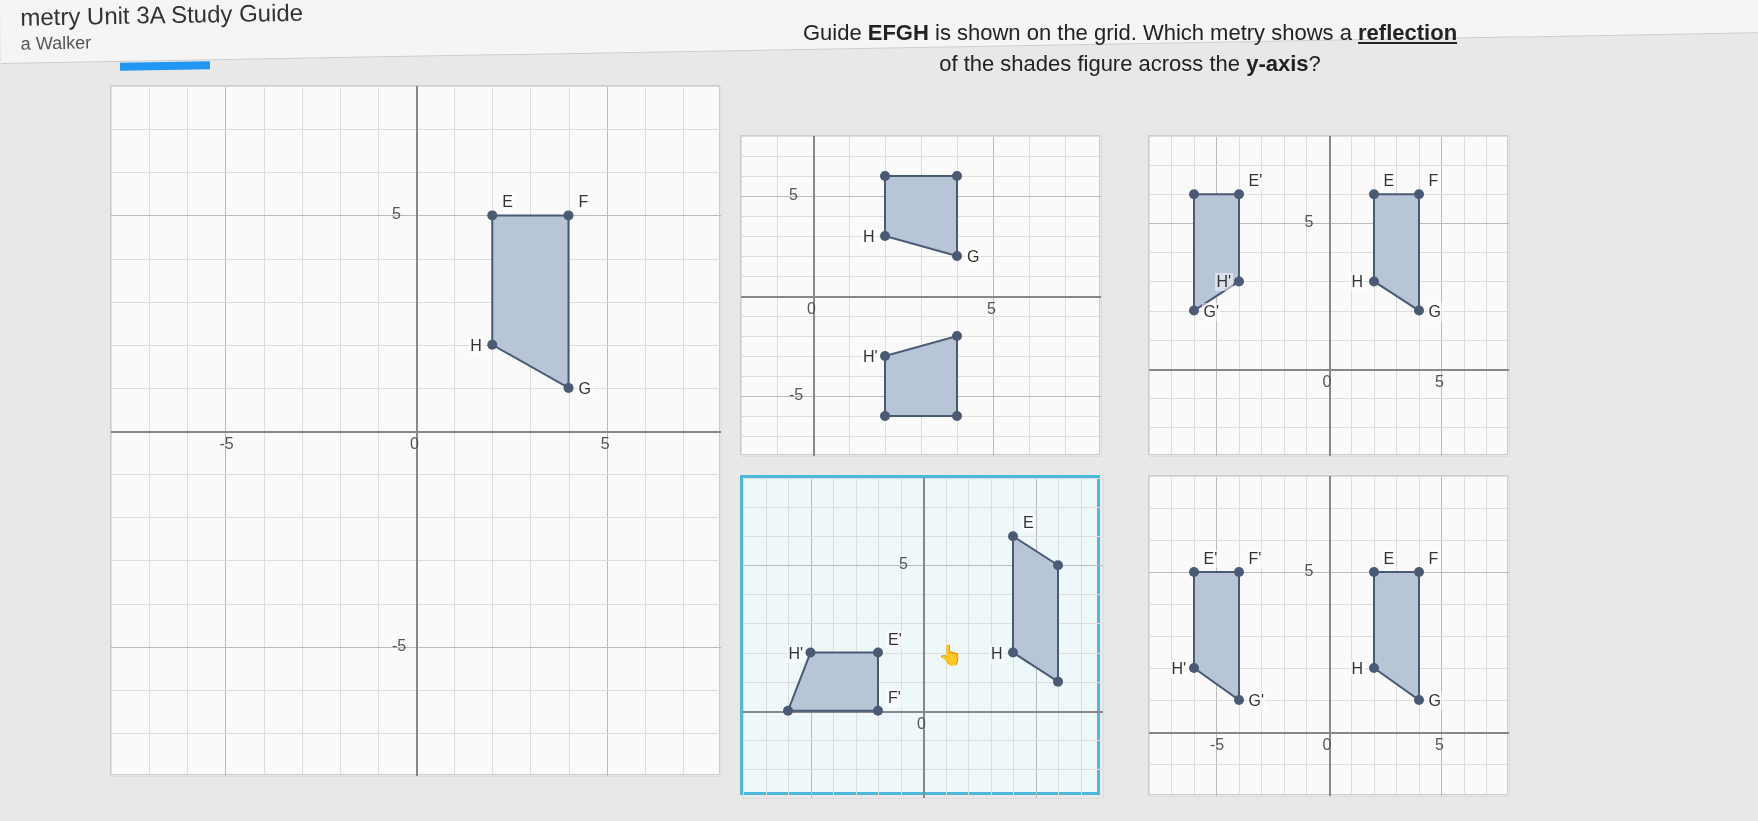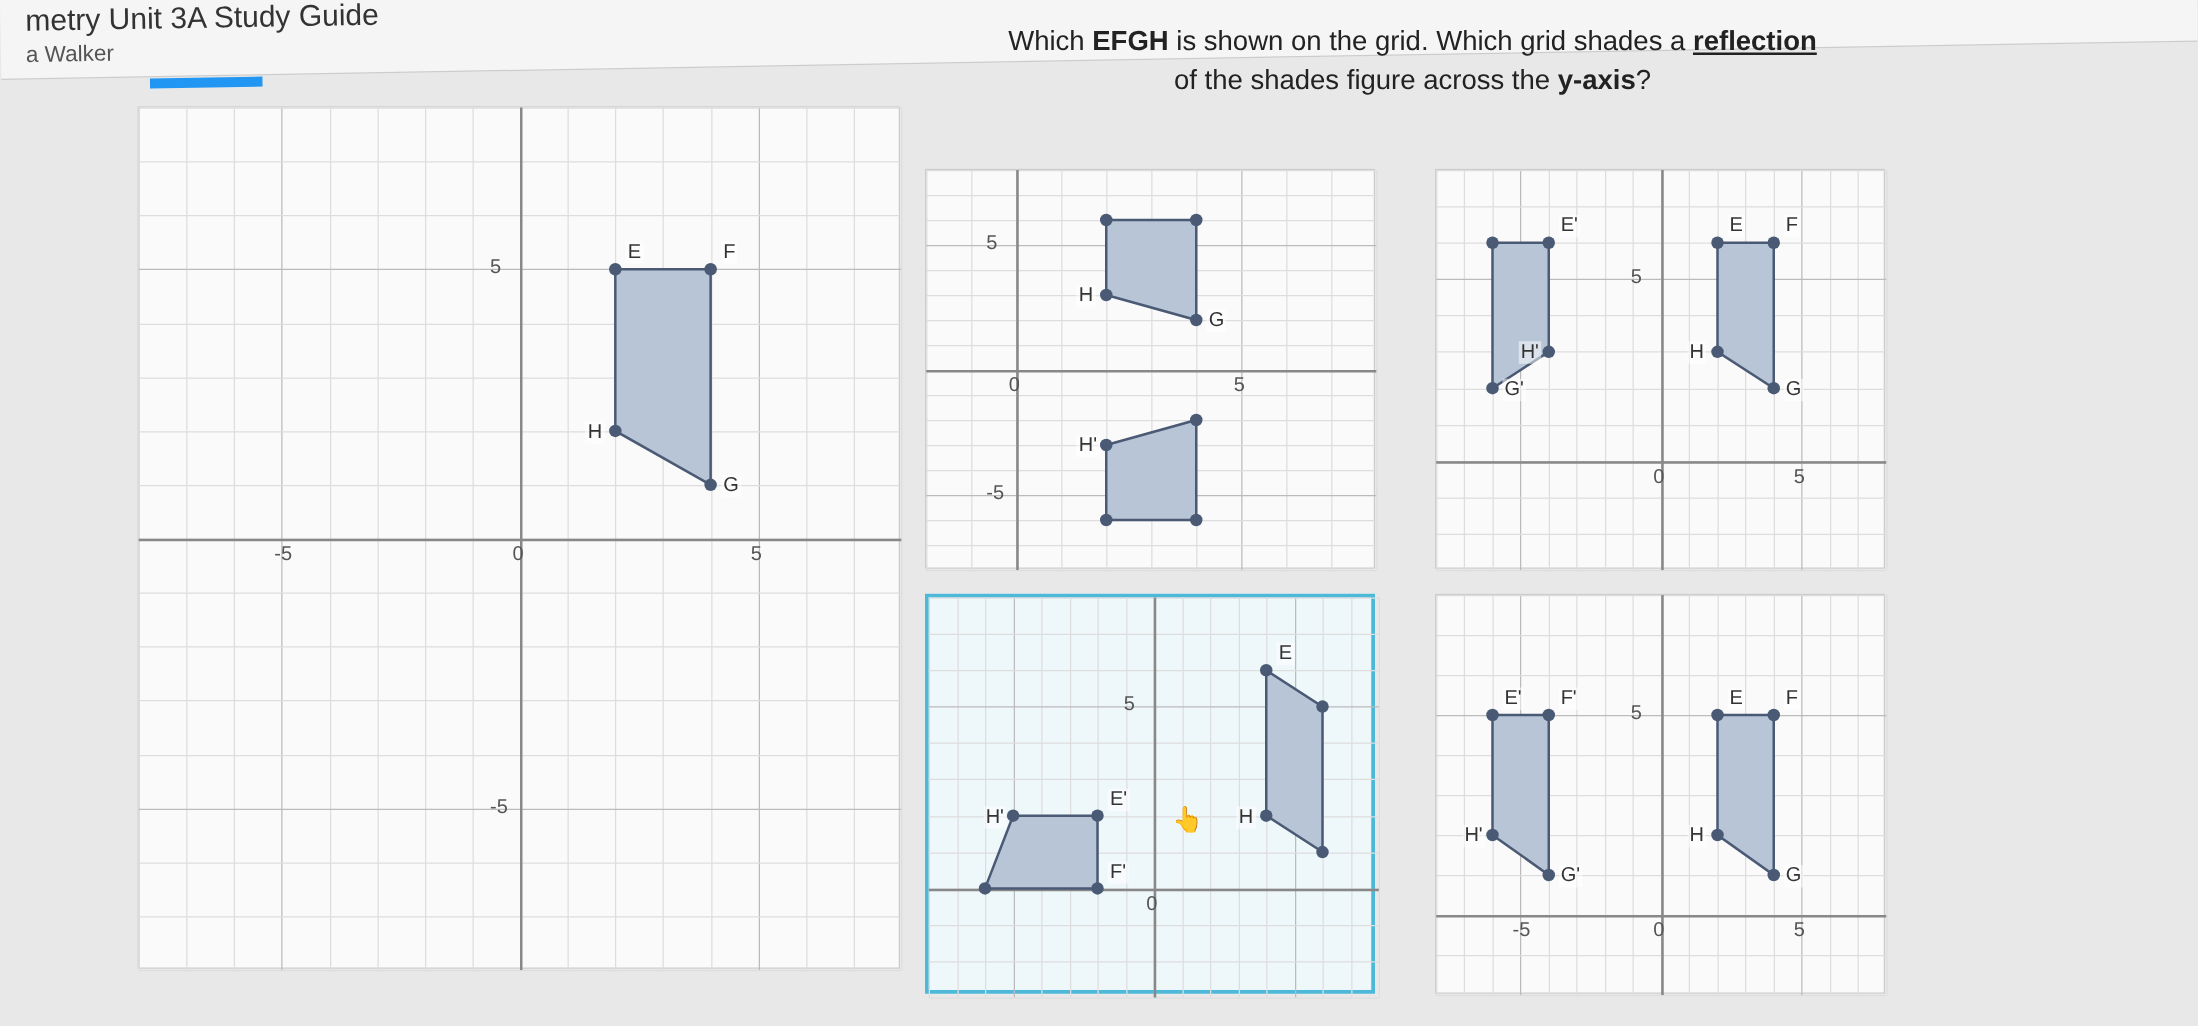--- a/index.html
+++ b/index.html
@@ -115,21 +115,21 @@
 </head>
 <body>
 
 <div class="header">
   <div class="title">metry Unit 3A Study Guide</div>
   <div class="subtitle">a Walker</div>
 </div>
 <div class="prog"></div>
 
 <div class="question">
-  <span>Which </span><b>EFGH</b><span> is shown on the grid. Which grid shades a </span><u>reflection</u><br><span> of the shades figure across the </span><b>y-axis</b><span>?</span>
+  <span>Guide </span><b>EFGH</b><span> is shown on the grid. Which metry shows a </span><u>reflection</u><br><span> of the shades figure across the </span><b>y-axis</b><span>?</span>
 </div>
 
 <div class="main-graph">
   <div class="grid" id="main-grid">
       <div class="gl" style="left: 0px; top: 0px; width: 1px; height: 690px;"></div>
       <div class="gl" style="left: 38.125px; top: 0px; width: 1px; height: 690px;"></div>
       <div class="gl" style="left: 76.25px; top: 0px; width: 1px; height: 690px;"></div>
       <div class="gl maj" style="left: 114.375px; top: 0px; width: 1px; height: 690px;"></div>
       <div class="gl" style="left: 152.5px; top: 0px; width: 1px; height: 690px;"></div>
       <div class="gl" style="left: 190.625px; top: 0px; width: 1px; height: 690px;"></div>

